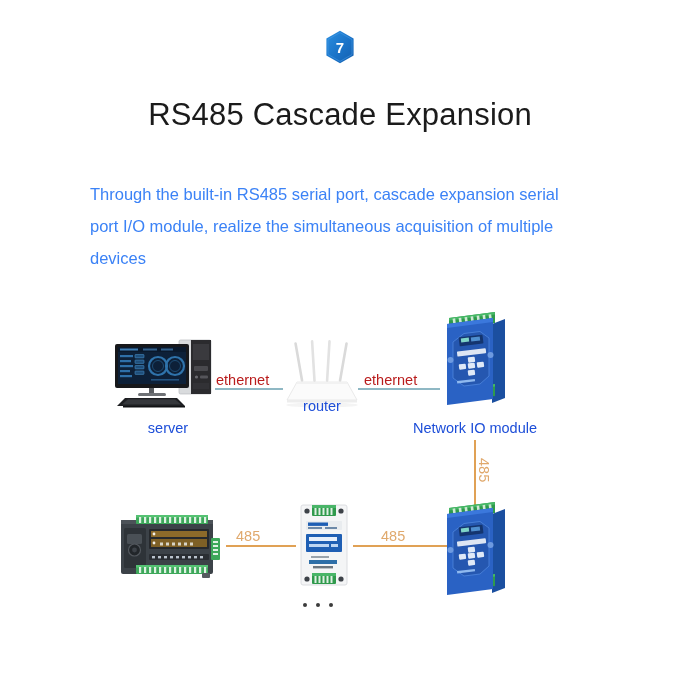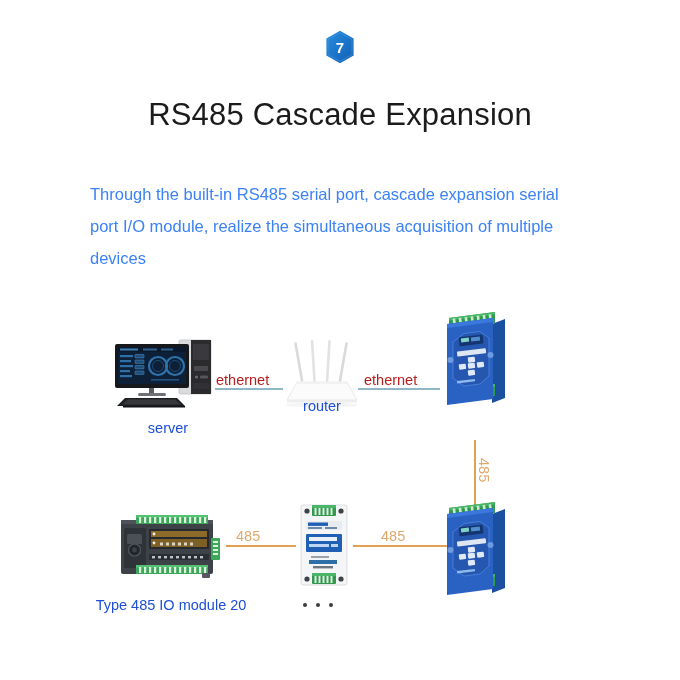--- a/index.html
+++ b/index.html
@@ -241,20 +241,21 @@
         <rect x="40" y="52" width="7" height="5.5" rx="1" transform="rotate(-7 43 55)"></rect>
         <rect x="31" y="60" width="7" height="5.5" rx="1" transform="rotate(-7 34 63)"></rect>
       </g>
 
       <circle cx="13.5" cy="50" r="3" fill="#6d9ae0"></circle>
       <circle cx="53.5" cy="45" r="3" fill="#6d9ae0"></circle>
 
       <rect x="20" y="70" width="18" height="2.4" transform="rotate(-7 29 71)" fill="#8fb9ef"></rect>
     </svg>
   </div>
+  <div class="node-label" style="left:394px; top:420px; width:162px;">Network IO module</div>
 
   <div class="link-line line-eth" style="left:215px; top:388px; width:68px;"></div>
   <div class="link-label link-eth" style="left:216px; top:372px;">ethernet</div>
 
   <div class="link-line line-eth" style="left:358px; top:388px; width:82px;"></div>
   <div class="link-label link-eth" style="left:364px; top:372px;">ethernet</div>
 
   <div class="link-line line-485v" style="left:474px; top:440px; height:72px;"></div>
   <div class="link-label link-485 rot90" style="left:492px; top:458px;">485</div>
 
@@ -338,21 +339,20 @@
       <g fill="#dff0e3">
         <rect x="95" y="29" width="5" height="2"></rect>
           <rect x="95" y="33" width="5" height="2"></rect>
         <rect x="95" y="37" width="5" height="2"></rect>
           <rect x="95" y="41" width="5" height="2"></rect>
       </g>
 
       <rect x="84" y="61" width="8" height="5" rx="1" fill="#55595f"></rect>
     </svg>
   </div>
-  <div class="node-label" style="left:76px; top:597px; width:190px;">Type 485 IO module 20</div>
 
   <div class="link-line line-485" style="left:226px; top:545px; width:70px;"></div>
   <div class="link-label link-485" style="left:236px; top:528px;">485</div>
 
   <div class="node" style="left:297px; top:503px; width:54px; height:84px;">
     <svg width="54" height="84" viewBox="0 0 54 84">
       <rect x="4" y="2" width="46" height="80" rx="2" fill="#f4f5f6" stroke="#d8dade" stroke-width="0.9"></rect>
       <circle cx="10" cy="8" r="2.6" fill="#3d4248"></circle>
       <circle cx="44" cy="8" r="2.6" fill="#3d4248"></circle>
       <circle cx="10" cy="76" r="2.6" fill="#3d4248"></circle>

